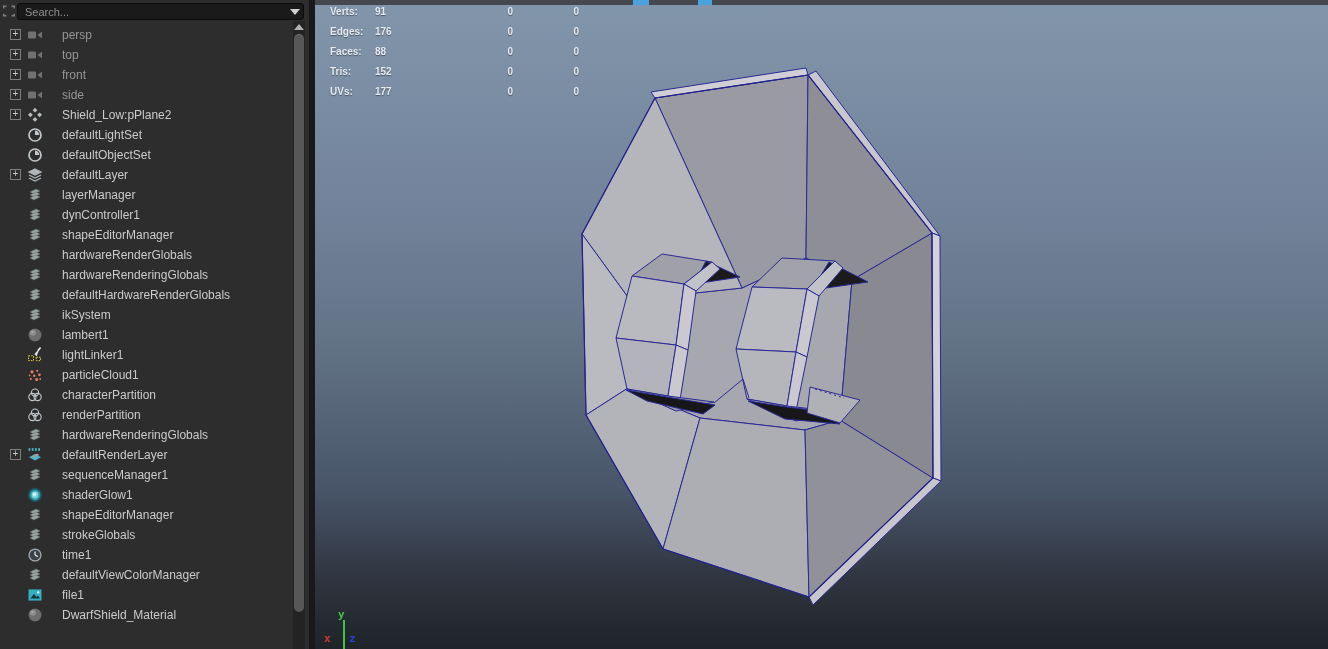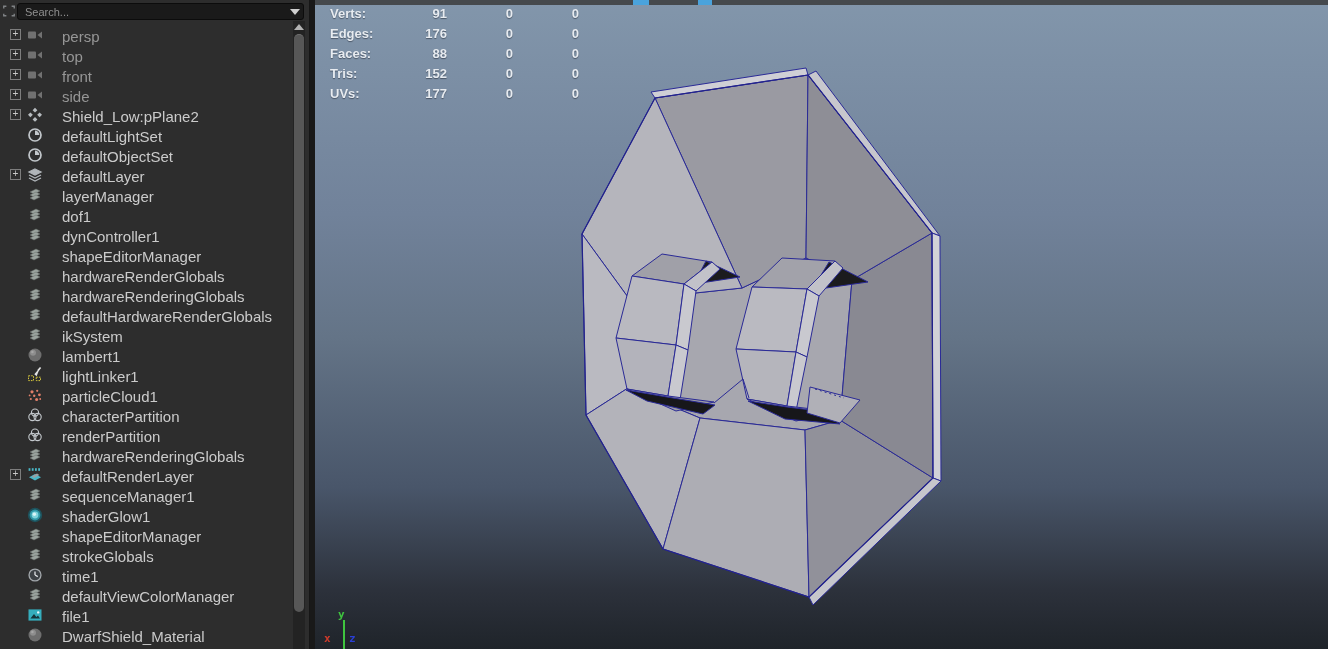--- a/index.html
+++ b/index.html
@@ -20,42 +20,42 @@
                   border-left:5px solid transparent; border-right:5px solid transparent;
                   border-top:6px solid #cfcfcf; }
 
   .tree { position:absolute; left:0; top:25px; width:292px; height:624px; overflow:hidden; }
   .tree-row { position:relative; height:20px; display:flex; align-items:center; }
   .tree-row .expander { position:absolute; left:10px; top:4px; width:11px; height:11px;
                         border:1px solid #7d7d7d; color:#c8c8c8; font-size:10px; line-height:8px;
                         text-align:center; background:#2d2d2d; }
   .tree-row .nodeicon { position:absolute; left:27px; top:2px; width:16px; height:16px; }
   .tree-row .nodeicon svg { width:16px; height:16px; display:block; }
-  .tree-row .lbl { position:absolute; left:48px; top:3px; font-size:15px; color:#cbcbcb; white-space:nowrap;padding-left:14px; }
+  .tree-row .lbl { position:absolute; left:48px; top:3px; font-size:12px; color:#cbcbcb; white-space:nowrap;padding-left:14px; }
   .tree-row.dim .lbl { color:#969696; }
   .tree-row.dim .nodeicon { opacity:.62; }
 
   .vscroll { position:absolute; right:4px; top:21px; width:12px; height:628px; background:#232323; }
   .vscroll .uparrow { position:absolute; left:1px; top:3px; width:0; height:0;
                       border-left:5px solid transparent; border-right:5px solid transparent;
                       border-bottom:6px solid #b2b2b2; }
   .vscroll .thumb { position:absolute; left:1px; top:13px; width:10px; height:578px;
                     background:#575757; border-radius:5px; border-top:1px solid #6e6e6e; }
 
   
   .viewport { position:absolute; left:315px; top:0; width:1013px; height:649px;
               background:linear-gradient(180deg,#8296ab 0%,#71829a 33%,#647487 52%,#49566a 75%,#2c313b 91%,#1f242a 100%); }
   .topstrip { position:absolute; left:0; top:0; width:1013px; height:5px; background:#45494d; }
   .chip { position:absolute; top:0; height:5px; background:#4aa3dc; }
 
   .hud { position:absolute; left:0; top:4px; width:300px; }
-  .hud-row { position:relative; height:20px; font-size:13px; font-weight:bold;
+  .hud-row { position:relative; height:20px; font-size:10px; font-weight:bold;
              color:#e7ebf0; text-shadow:0 1px 1px rgba(10,15,25,.45); }
   .hud-row .sl  { position:absolute; left:15px;  top:2px; }
-  .hud-row .sv1 { position:absolute; left:60px;  top:2px; width:72px; text-align:right; }
+  .hud-row .sv1 { position:absolute; left:60px;  top:2px; width:72px; }
   .hud-row .sv2 { position:absolute; left:150px; top:2px; width:48px; text-align:right; }
   .hud-row .sv3 { position:absolute; left:216px; top:2px; width:48px; text-align:right; }
 
   .modelsvg { position:absolute; left:0; top:0; width:1013px; height:649px; }
 
   .axis { position:absolute; left:0; top:600px; width:80px; height:49px;
           font-size:11px; font-weight:bold; font-family:"DejaVu Sans Mono", monospace; }
   .axis .ay { position:absolute; left:23px; top:8px;  color:#3fc53f; }
   .axis .ax { position:absolute; left:9px;  top:32px; color:#cc3a2b; }
   .axis .az { position:absolute; left:34px; top:32px; color:#2a3fd6; }
@@ -174,30 +174,20 @@
           <span class="lbl">layerManager</span>
         </div>
         <div class="tree-row">
           <span class="nodeicon">
             <svg viewBox="0 0 16 16" fill="#9aa39e" stroke="#646d68" stroke-width=".5">
               <path d="M3 5 L9 2 13 4 7 7 Z"></path>
               <path d="M3 8 L9 5 13 7 7 10 Z"></path>
               <path d="M3 11 L9 8 13 10 7 13 Z"></path>
             </svg>
           </span>
-          <span class="lbl">dof1</span>
-        </div>
-        <div class="tree-row">
-          <span class="nodeicon">
-            <svg viewBox="0 0 16 16" fill="#9aa39e" stroke="#646d68" stroke-width=".5">
-              <path d="M3 5 L9 2 13 4 7 7 Z"></path>
-              <path d="M3 8 L9 5 13 7 7 10 Z"></path>
-              <path d="M3 11 L9 8 13 10 7 13 Z"></path>
-            </svg>
-          </span>
           <span class="lbl">dynController1</span>
         </div>
         <div class="tree-row">
           <span class="nodeicon">
             <svg viewBox="0 0 16 16" fill="#9aa39e" stroke="#646d68" stroke-width=".5">
               <path d="M3 5 L9 2 13 4 7 7 Z"></path>
               <path d="M3 8 L9 5 13 7 7 10 Z"></path>
               <path d="M3 11 L9 8 13 10 7 13 Z"></path>
             </svg>
           </span>

